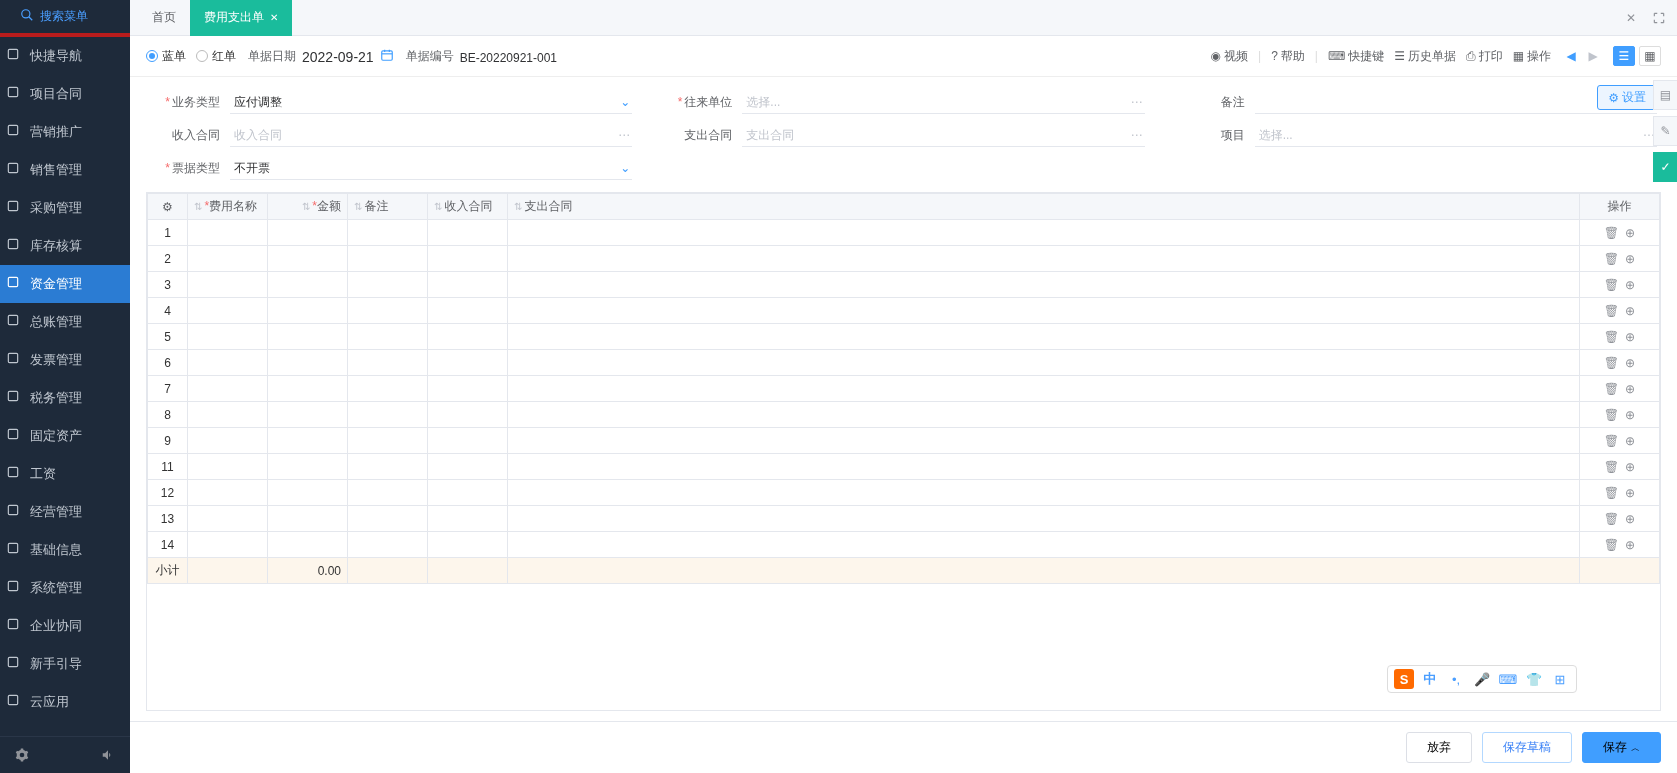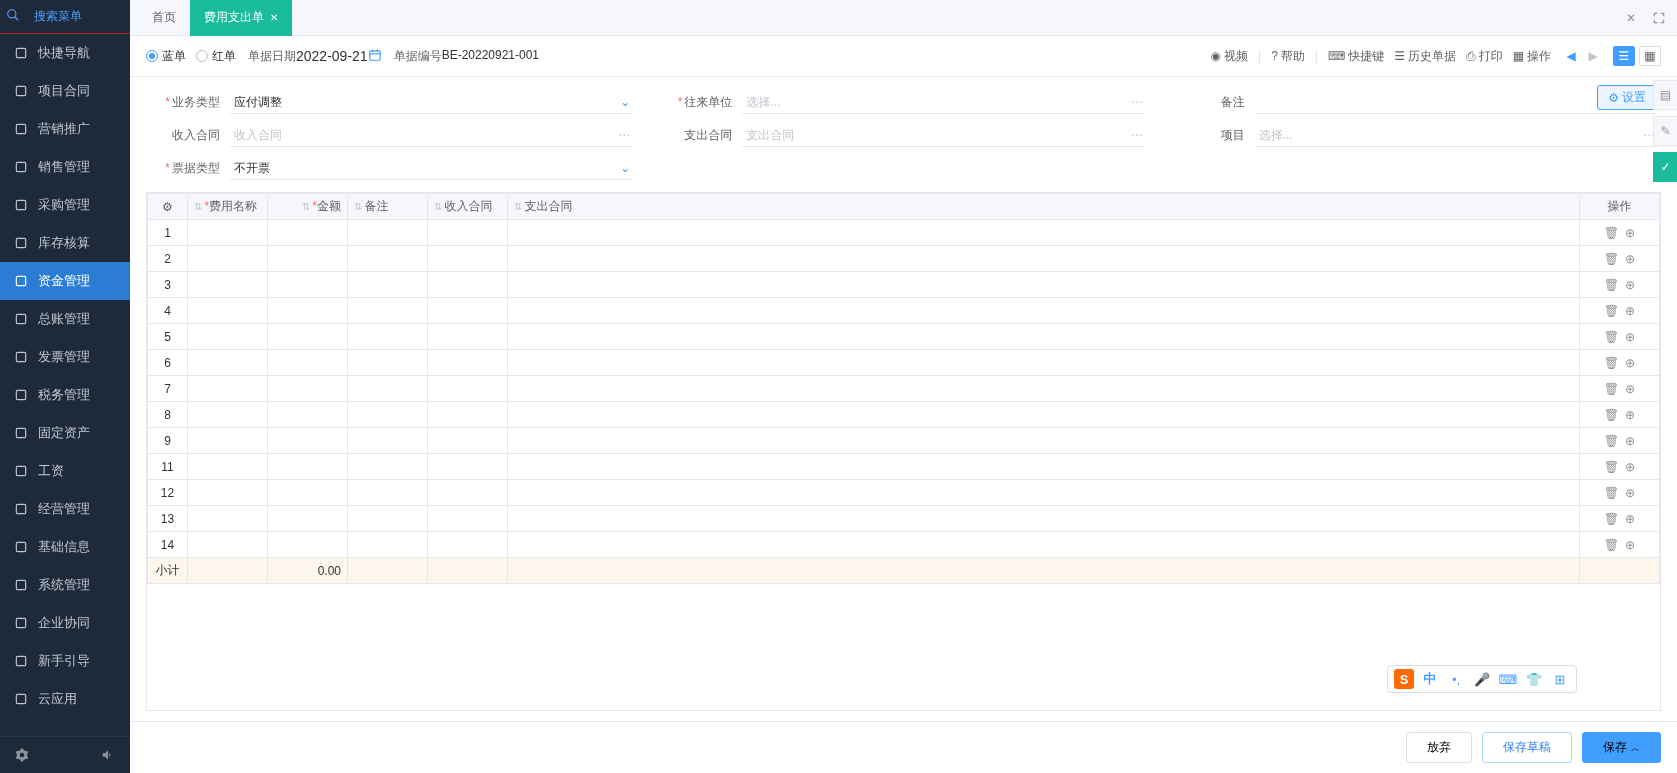--- a/index.html
+++ b/index.html
@@ -1,45 +1,45 @@
 <!DOCTYPE html>
 <html><head>
 <meta charset="utf-8">
 <style>
 * { margin: 0; padding: 0; box-sizing: border-box; }
 body { font-family: "Microsoft YaHei", Arial, sans-serif; font-size: 12px; color: #333; background: #fff; overflow: hidden; }
 .app { display: flex; height: 773px; width: 1677px; }
 
 
 .sidebar { width: 130px; background: #1e2a3a; color: #c0c7d0; display: flex; flex-direction: column; }
-.sidebar-search { display: flex; align-items: center; padding: 8px 6px; color: #4a9eff; font-size: 12px; border-bottom: 1px solid #b91c1c; gap: 8px; }
+.sidebar-search { display: flex; align-items: center; padding: 8px 20px; color: #4a9eff; font-size: 12px; border-bottom: 4px solid #b91c1c; }
 .sidebar-search .icon { margin-right: 6px; }
 .sidebar-items { flex: 1; overflow-y: auto; }
-.sidebar-item { display: flex; align-items: center; padding: 10px 12px; cursor: pointer; font-size: 13px; }
+.sidebar-item { display: flex; padding: 10px 4px; cursor: pointer; font-size: 13px; }
 .sidebar-item.active { background: #2b7cd3; color: #fff; }
 .sidebar-item .icon { width: 18px; margin-right: 8px; display: inline-flex; justify-content: center; }
 .sidebar-footer { display: flex; justify-content: space-between; padding: 8px 12px; border-top: 1px solid #2a3648; }
 
 
 .main { flex: 1; display: flex; flex-direction: column; position: relative; }
 .tabs-bar { display: flex; align-items: center; background: #f5f7fa; border-bottom: 1px solid #e4e7ed; height: 36px; padding-left: 8px; position: relative; }
 .tab { padding: 0 14px; height: 36px; display: flex; align-items: center; font-size: 12px; color: #606266; cursor: pointer; }
 .tab.active { background: #1abc9c; color: #fff; }
 .tab .close { margin-left: 6px; font-size: 10px; }
 .tabs-right { position: absolute; right: 8px; display: flex; gap: 8px; align-items: center; }
 .icon-btn { width: 20px; height: 20px; display: inline-flex; align-items: center; justify-content: center; cursor: pointer; color: #909399; }
 
 
 .toolbar { display: flex; align-items: center; padding: 10px 16px; border-bottom: 1px solid #eee; gap: 12px; background: #fff; }
 .radio-group { display: flex; gap: 10px; align-items: flex-start; }
 .radio-item { display: flex; align-items: center; gap: 4px; cursor: pointer; }
 .radio-dot { width: 12px; height: 12px; border: 1px solid #409eff; border-radius: 50%; display: inline-flex; align-items: center; justify-content: center; }
 .radio-dot.checked::after { content: ''; width: 6px; height: 6px; background: #409eff; border-radius: 50%; }
 .radio-dot.unchecked { border-color: #bbb; }
-.toolbar-field { display: flex; align-items: flex-start; }
+.toolbar-field { display: flex; align-items: flex-end; gap: 6px; }
 .toolbar-field .lbl { color: #606266; }
 .toolbar-field .val { color: #303133; }
 .toolbar-right { margin-left: auto; display: flex; align-items: center; gap: 10px; color: #606266; }
 .tb-link { display: flex; align-items: center; gap: 3px; cursor: pointer; font-size: 12px; }
 .tb-sep { color: #ddd; }
 .nav-arrows { display: flex; gap: 2px; }
 .view-toggles { display: flex; gap: 4px; }
 .view-toggle { width: 22px; height: 20px; border: 1px solid #ddd; display: flex; align-items: center; justify-content: center; cursor: pointer; border-radius: 2px; }
 .view-toggle.active { background: #409eff; color: #fff; border-color: #409eff; }
 

